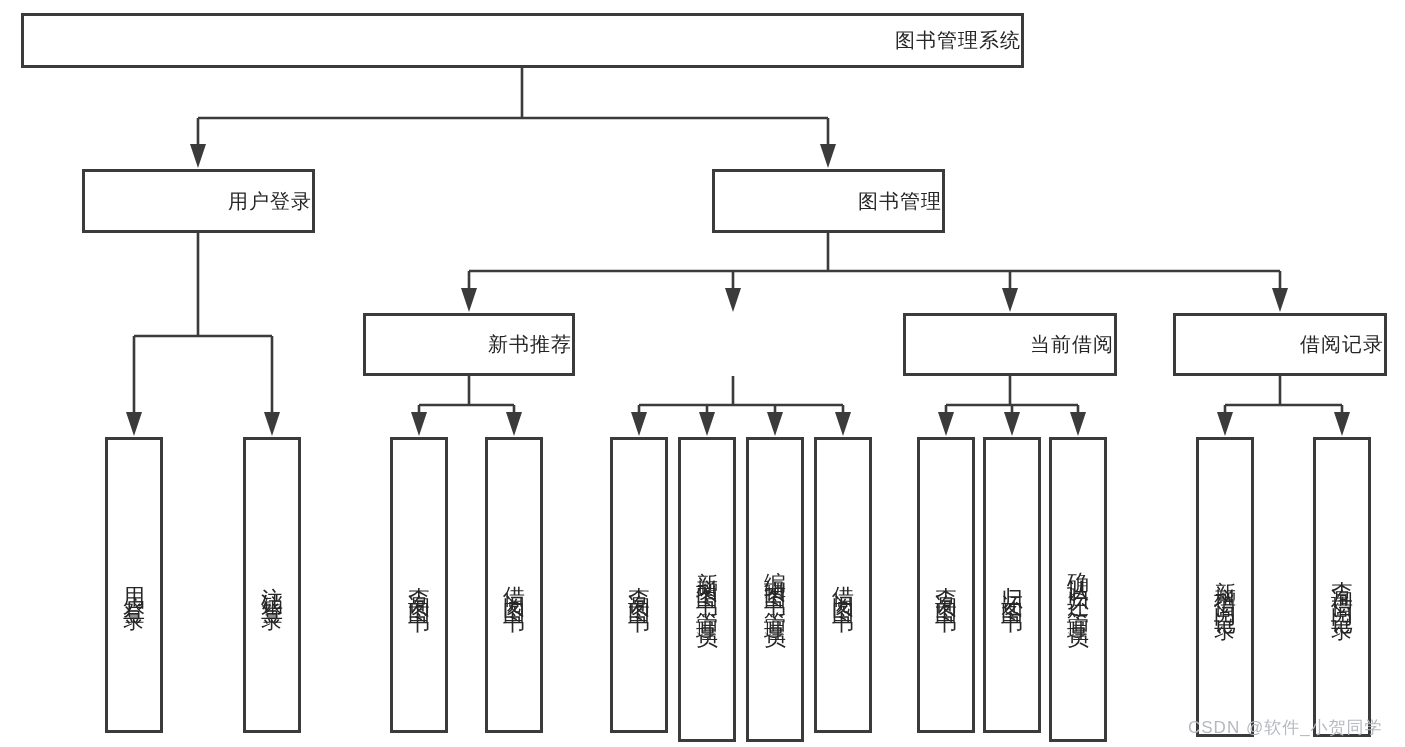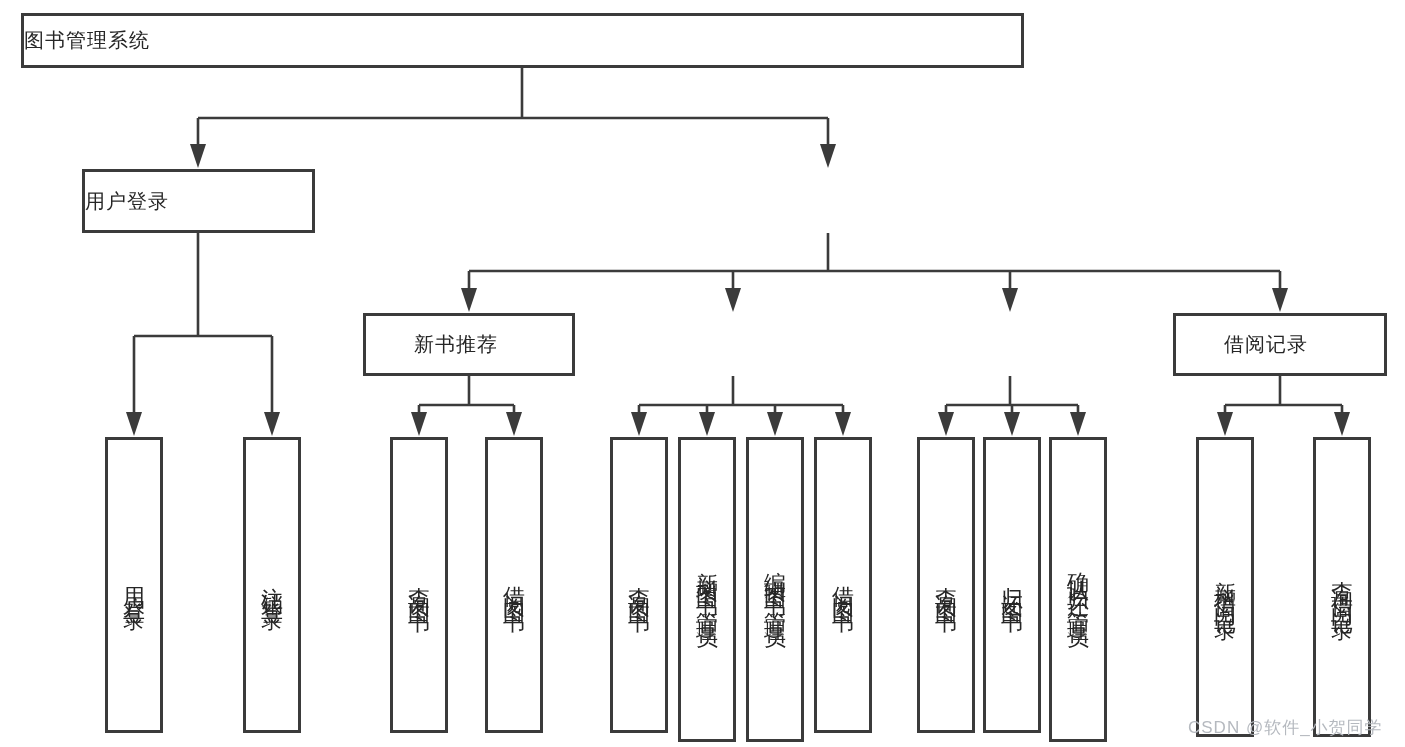--- a/index.html
+++ b/index.html
@@ -17,21 +17,21 @@
     overflow:hidden;
   }
   .connectors{position:absolute;left:0;top:0;width:1405px;height:747px;}
   .connectors path{stroke:var(--line);stroke-width:2.6;fill:none;}
   .connectors polygon{fill:var(--line);stroke:none;}
   .hnode{
     position:absolute;
     box-sizing:border-box;
     border:3px solid var(--line);
     background:#fff;
-    display:flex;align-items:center;justify-content:flex-start;
+    display:flex;align-items:center;justify-content:flex-end;
     color:var(--text);
     font-size:20px;
     letter-spacing:1px;
   }
   .root-node{left:21px;top:13px;width:1003px;height:55px;}
   .l2-node{top:169px;width:233px;height:64px;}
   .l3-node{top:313px;height:63px;padding-left:48px;}
   .leaf{
     position:absolute;
     top:437px;
@@ -110,23 +110,29 @@
     </g>
   </svg>
 
   <div class="hnode root-node">
     <span>图书管理系统</span>
   </div>
 
   <div class="hnode l2-node" style="left:82px">
     <span>用户登录</span>
   </div>
+  <div class="hnode l2-node" style="left:712px">
+    <span>图书管理</span>
+  </div>
 
   <div class="hnode l3-node" style="left:363px;width:212px">
     <span>新书推荐</span>
+  </div>
+  <div class="hnode l3-node" style="left:903px;width:214px">
+    <span>当前借阅</span>
   </div>
   <div class="hnode l3-node" style="left:1173px;width:214px">
     <span>借阅记录</span>
   </div>
 
   <div class="leaf" style="left:105px">
     <span class="vtext">用户登录</span>
   </div>
   <div class="leaf" style="left:243px">
     <span class="vtext">注销登录</span>

